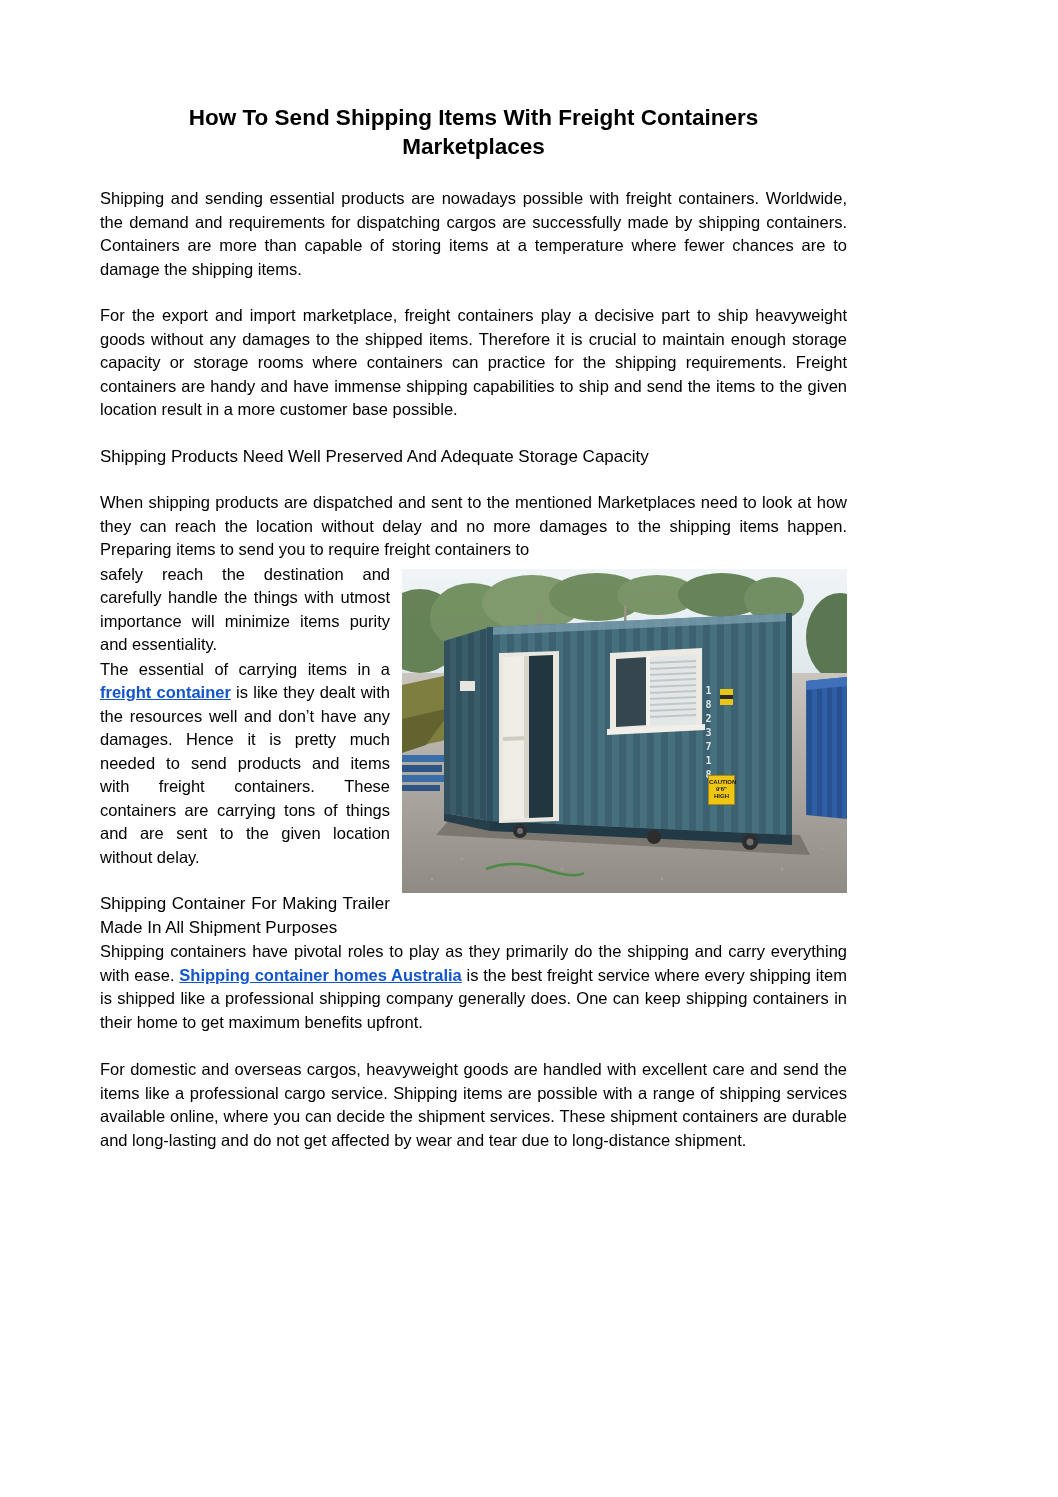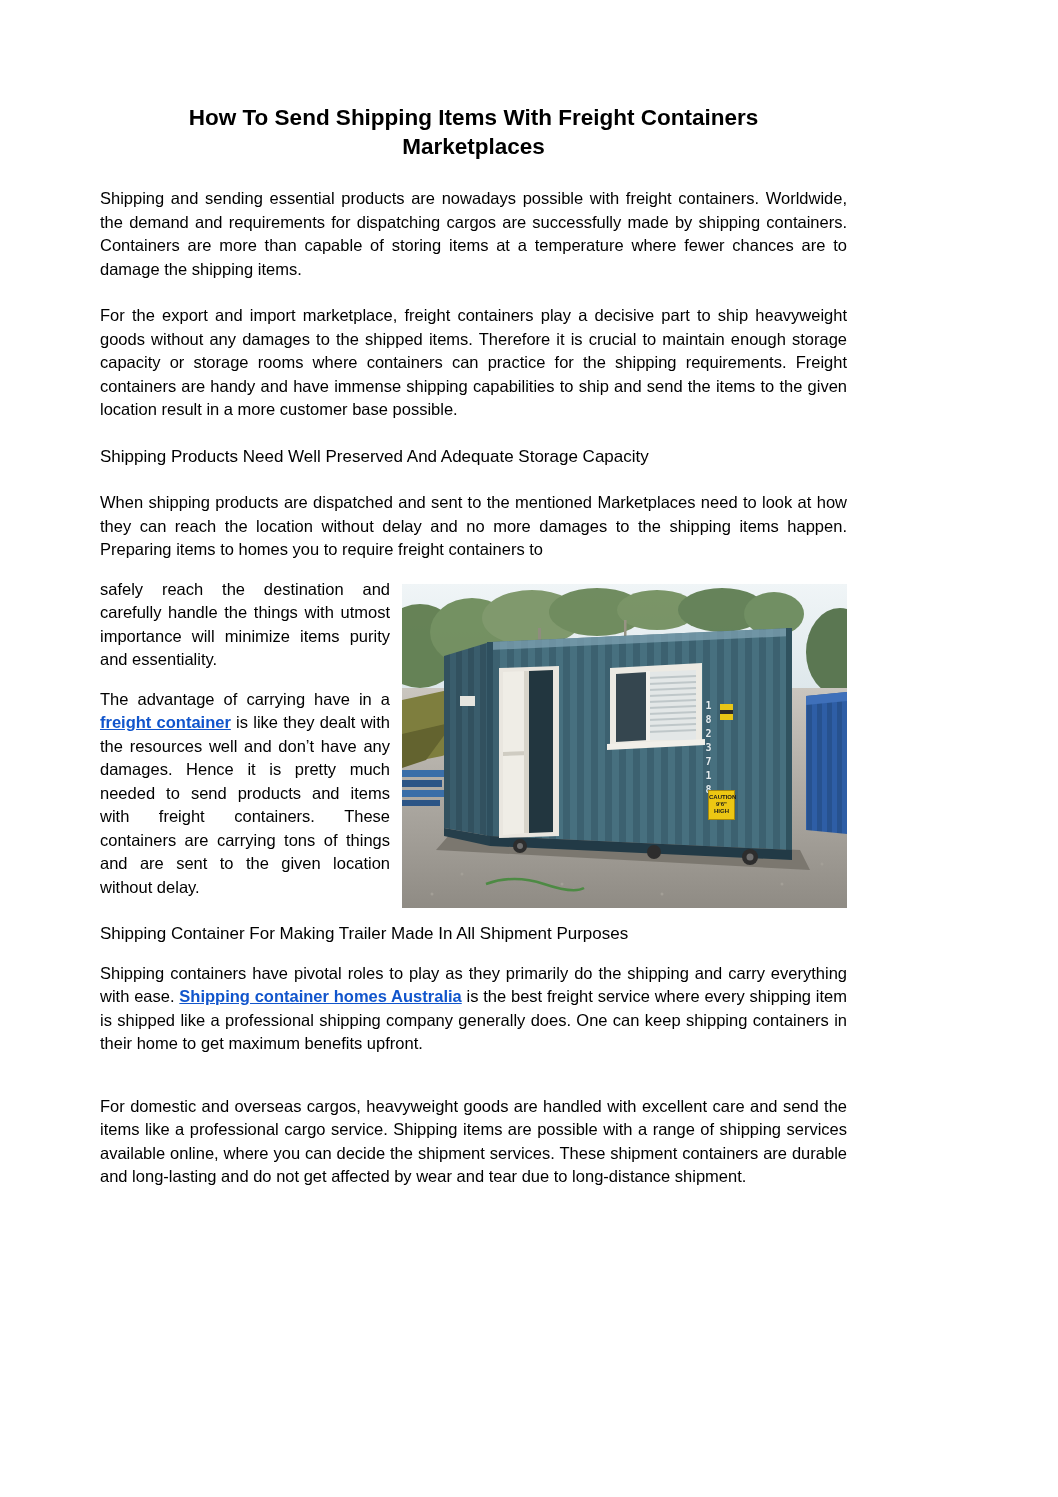--- a/index.html
+++ b/index.html
@@ -20,21 +20,21 @@
     line-height: 29px;
     font-weight: bold;
     text-align: center;
     margin: 0 0 26px 0;
     color: #000000;
   }
   p.body-text {
     font-size: 16.5px;
     line-height: 23.5px;
     text-align: justify;
-    margin: 16px 0 23px 0;
+    margin: 1px 0 23px 0;
   }
   p.tight { margin-bottom: 0; }
   .subhead {
     font-size: 17px;
     line-height: 23.5px;
     font-weight: normal;
     text-align: justify;
     margin: 23px 0 23px 0;
   }
   .subhead.no-after { margin-bottom: 0; }
@@ -90,21 +90,21 @@
 <div class="doc">
 
   <h1 class="title"><span>How To Send Shipping Items With Freight Containers</span><br><span>Marketplaces</span></h1>
 
   <p class="body-text">Shipping and sending essential products are nowadays possible with freight containers. Worldwide, the demand and requirements for dispatching cargos are successfully made by shipping containers. Containers are more than capable of storing items at a temperature where fewer chances are to damage the shipping items.</p>
 
   <p class="body-text">For the export and import marketplace, freight containers play a decisive part to ship heavyweight goods without any damages to the shipped items. Therefore it is crucial to maintain enough storage capacity or storage rooms where containers can practice for the shipping requirements. Freight containers are handy and have immense shipping capabilities to ship and send the items to the given location result in a more customer base possible.</p>
 
   <div class="subhead">Shipping Products Need Well Preserved And Adequate Storage Capacity</div>
 
-  <p class="body-text tight">When shipping products are dispatched and sent to the mentioned Marketplaces need to look at how they can reach the location without delay and no more damages to the shipping items happen. Preparing items to homes you to require freight containers to</p>
+  <p class="body-text tight">When shipping products are dispatched and sent to the mentioned Marketplaces need to look at how they can reach the location without delay and no more damages to the shipping items happen. Preparing items to send you to require freight containers to</p>
 
   <div class="wrap-zone">
 
     <figure class="photo">
       <svg viewBox="0 0 445 324" width="445" height="324">
         <defs>
           <linearGradient id="sky" x1="0" y1="0" x2="0" y2="1">
             <stop offset="0" stop-color="#f0f5f7"></stop>
             <stop offset="1" stop-color="#dce6ea"></stop>
           </linearGradient>
@@ -216,21 +216,21 @@
       <div class="cnum">1823718</div>
       <div class="caution">
         <div>CAUTION</div>
         <div>9'6"</div>
         <div>HIGH</div>
       </div>
     </figure>
 
     <p class="body-text tight">safely reach the destination and carefully handle the things with utmost importance will minimize items purity and essentiality.</p>
 
-    <p class="body-text tight"><span>The advantage of carrying have in a </span><a class="doclink">freight container</a><span> is like they dealt with the resources well and don’t have any damages. Hence it is pretty much needed to send products and items with freight containers. These containers are carrying tons of things and are sent to the given location without delay.</span></p>
+    <p class="body-text tight"><span>The essential of carrying items in a </span><a class="doclink">freight container</a><span> is like they dealt with the resources well and don’t have any damages. Hence it is pretty much needed to send products and items with freight containers. These containers are carrying tons of things and are sent to the given location without delay.</span></p>
 
     <div class="subhead no-after">Shipping Container For Making Trailer Made In All Shipment Purposes</div>
 
     <p class="body-text"><span>Shipping containers have pivotal roles to play as they primarily do the shipping and carry everything with ease. </span><a class="doclink">Shipping container homes Australia</a><span> is the best freight service where every shipping item is shipped like a professional shipping company generally does. One can keep shipping containers in their home to get maximum benefits upfront.</span></p>
 
   </div>
 
   <p class="body-text">For domestic and overseas cargos, heavyweight goods are handled with excellent care and send the items like a professional cargo service. Shipping items are possible with a range of shipping services available online, where you can decide the shipment services. These shipment containers are durable and long-lasting and do not get affected by wear and tear due to long-distance shipment.</p>
 
 

